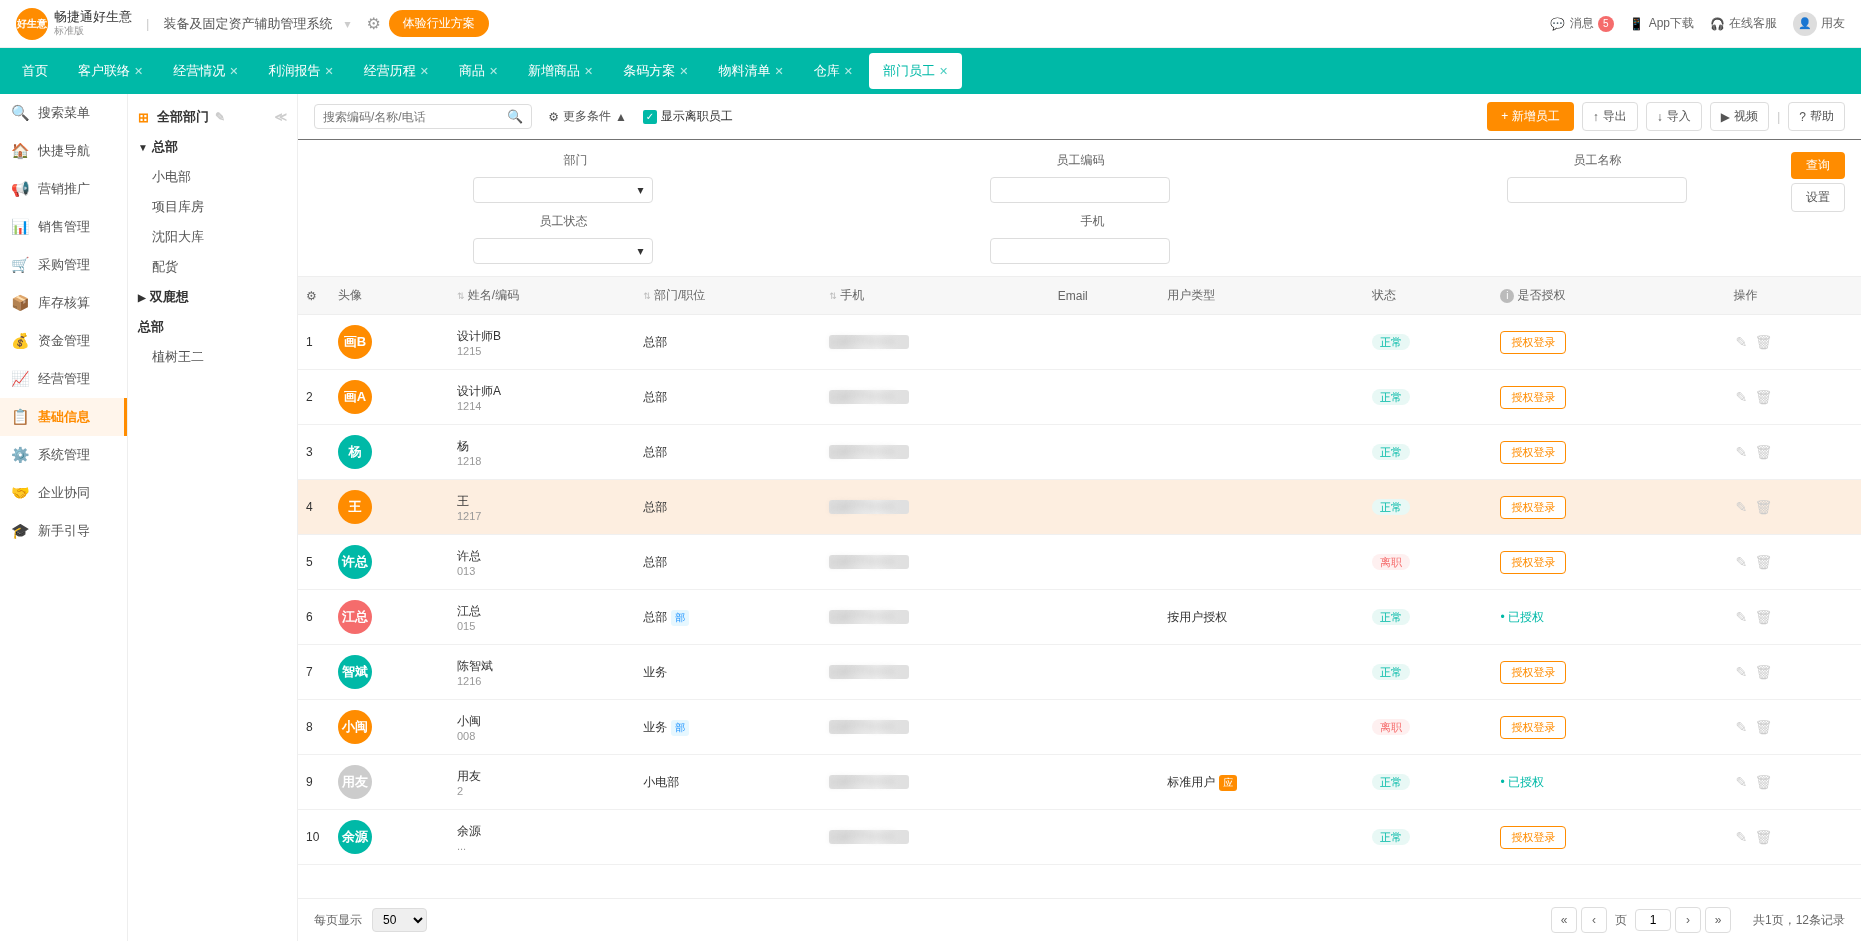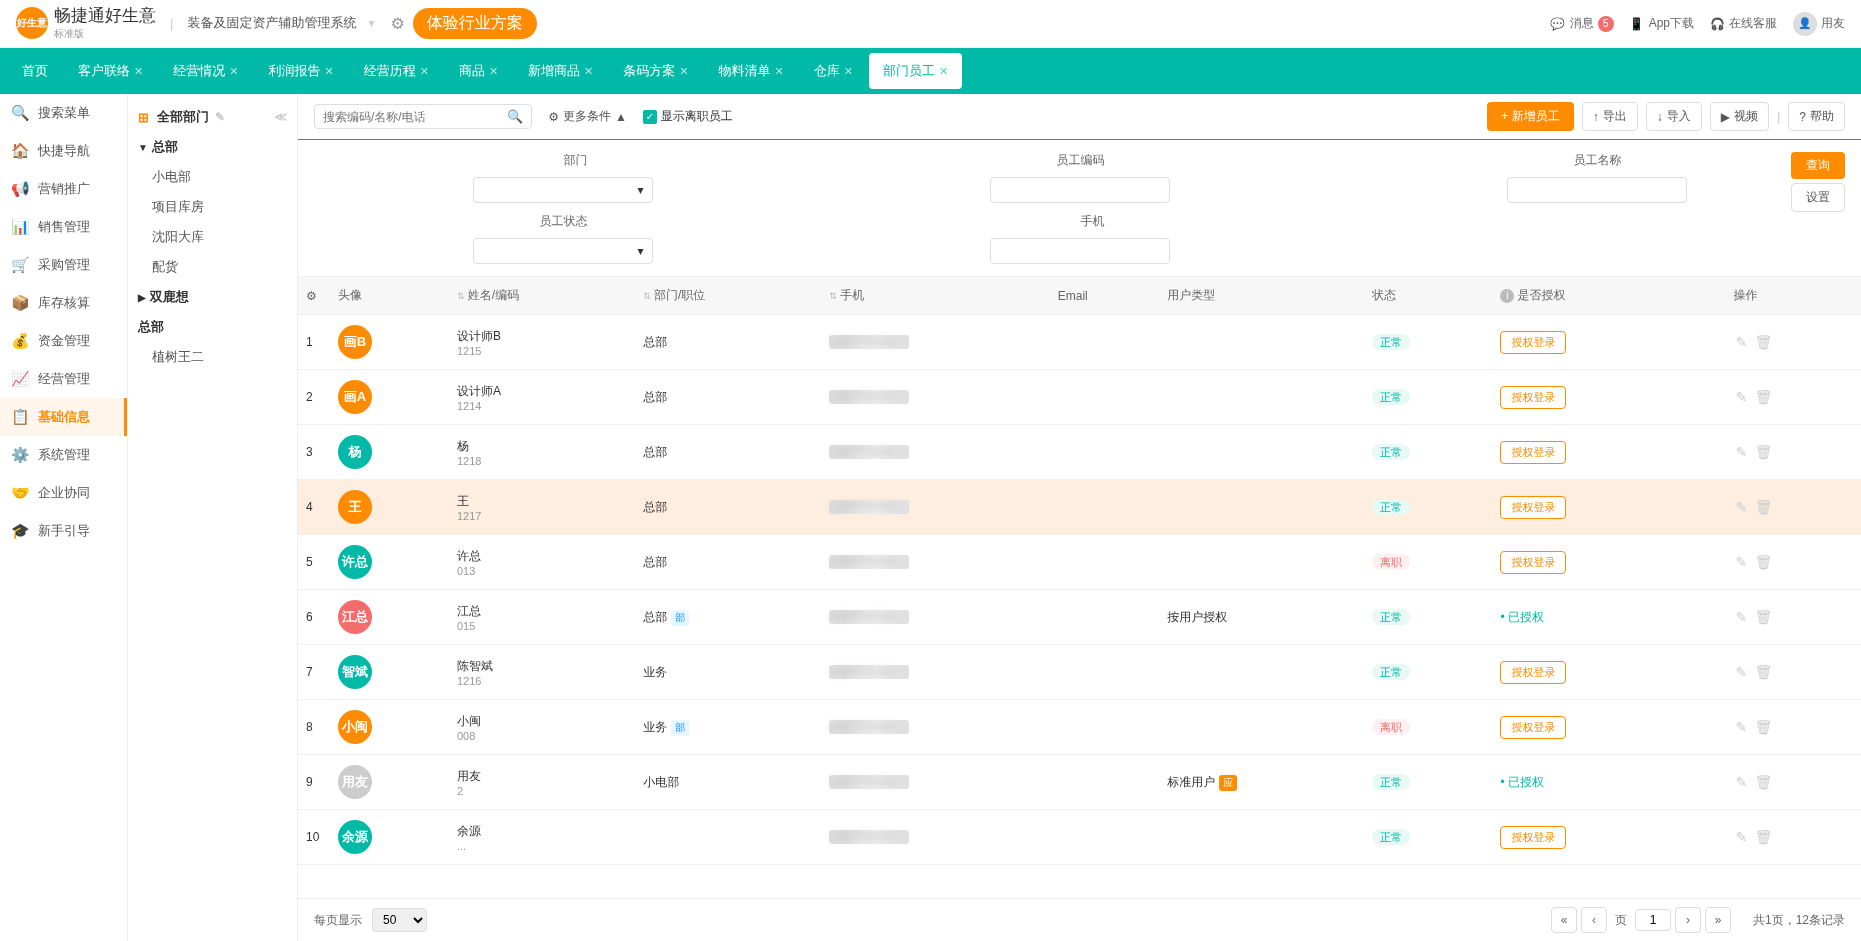--- a/index.html
+++ b/index.html
@@ -11,24 +11,24 @@
       background: #fff;
       display: flex;
       align-items: center;
       padding: 0 16px;
       border-bottom: 1px solid #eee;
       justify-content: space-between;
     }
     .top-bar-left { display: flex; align-items: center; gap: 8px; }
     .logo-area { display: flex; align-items: center; gap: 6px; }
     .logo-icon { width: 32px; height: 32px; background: #ff8c00; border-radius: 16px; display: flex; align-items: center; justify-content: center; color: #fff; font-size: 10px; font-weight: bold; }
-    .logo-text { font-size: 17px; color: #333; line-height: 1.2; }
+    .logo-text { font-size: 13px; color: #333; line-height: 1.2; }
     .logo-sub { font-size: 10px; color: #999; }
     .system-title { font-size: 13px; color: #555; }
-    .trial-btn { background: #ff8c00; color: #fff; border: none; padding: 5px 14px; border-radius: 16px; cursor: pointer; font-size: 16px; }
+    .trial-btn { background: #ff8c00; color: #fff; border: none; padding: 5px 14px; border-radius: 16px; cursor: pointer; font-size: 12px; }
     .top-bar-right { display: flex; align-items: center; gap: 16px; font-size: 12px; color: #666; }
     .top-right-item { display: flex; align-items: center; gap: 4px; cursor: pointer; }
     .badge { background: #f56c6c; color: #fff; border-radius: 50%; width: 16px; height: 16px; font-size: 10px; display: flex; align-items: center; justify-content: center; }
 
     
     .nav-tabs {
       height: 46px;
       background: #00b9a7;
       display: flex;
       align-items: center;

